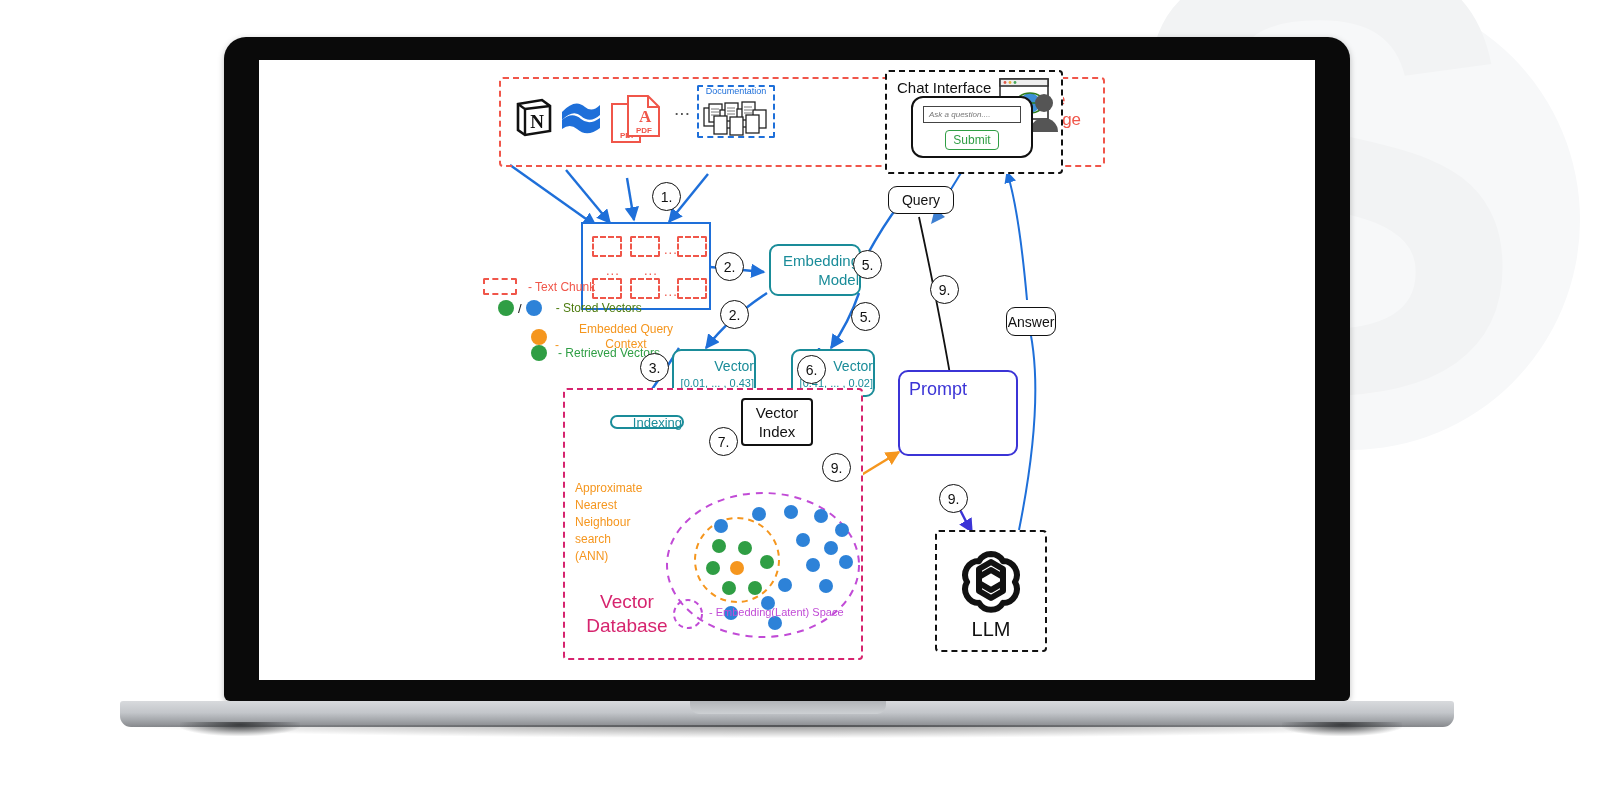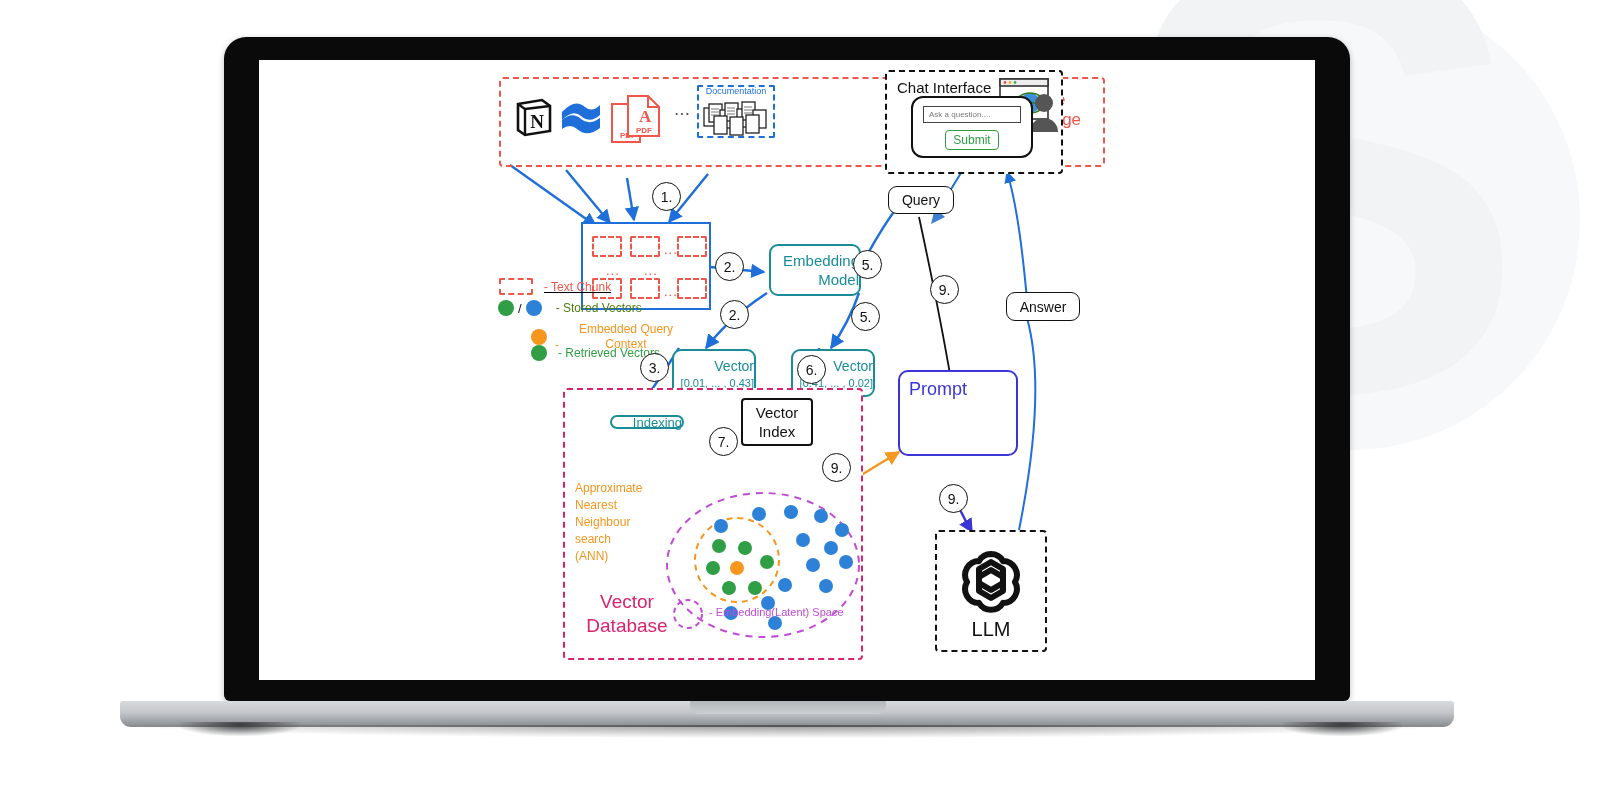--- a/index.html
+++ b/index.html
@@ -239,41 +239,41 @@
       <div class="node teal-box" style="left:413px;top:289px;width:84px;height:48px;">
         <span style="font-size:14px;">Vector</span>
         <span style="font-size:11px;margin-top:3px;">[0.01, ... , 0.43]</span>
       </div>
       <div class="node teal-box" style="left:532px;top:289px;width:84px;height:48px;">
         <span style="font-size:14px;">Vector</span>
         <span style="font-size:11px;margin-top:3px;">[0.41, ... , 0.02]</span>
       </div>
 
       <div class="node pill" style="left:629px;top:126px;width:66px;height:28px;">Query</div>
-      <div class="node pill" style="left:747px;top:232px;width:74px;height:29px;">Answer</div>
+      <div class="node pill" style="left:747px;top:247px;width:50px;height:29px;">Answer</div>
 
       <div class="node dashed-black" style="left:626px;top:10px;width:178px;height:104px;"></div>
       <div class="node" style="left:638px;top:19px;font-size:15px;color:#111;">Chat Interface</div>
       <svg class="node" style="left:740px;top:18px;width:52px;height:44px;" viewBox="0 0 52 44">
         <rect x="1" y="1" width="48" height="40" fill="#fff" stroke="#333" stroke-width="1.6"></rect>
         <rect x="1" y="1" width="48" height="7" fill="#eee" stroke="#333" stroke-width="1.6"></rect>
         <circle cx="6" cy="4.5" r="1.4" fill="#e05b4b"></circle>
           <circle cx="11" cy="4.5" r="1.4" fill="#e8b13a"></circle>
         <circle cx="16" cy="4.5" r="1.4" fill="#4aa85a"></circle>
         <circle cx="31" cy="25" r="10" fill="#3b8fd6"></circle>
         <path d="M21,25 h20 M31,15 a14,10 0 0,1 0,20 a14,10 0 0,1 0,-20" fill="none" stroke="#2f7d1f" stroke-width="1.4"></path>
         <path d="M24,18 q6,4 2,9 q5,1 6,7" fill="#3f9e3a" opacity=".85"></path>
       </svg>
       <svg class="node" style="left:770px;top:32px;width:30px;height:40px;" viewBox="0 0 30 40">
         <circle cx="15" cy="11" r="9" fill="#555"></circle>
         <path d="M1,40 a14,14 0 0,1 28,0 z" fill="#555"></path>
       </svg>
       <div class="node" style="left:652px;top:36px;width:122px;height:62px;border:2.4px solid #111;border-radius:12px;background:#fff;"></div>
       <div class="node" style="left:664px;top:46px;width:98px;height:17px;border:1.6px solid #444;background:#fff;
-                  font-size:8px;color:#777;display:flex;align-items:center;padding-left:5px;box-sizing:border-box;">Ask a question....</div>
+                  font-size:8px;color:#777;display:flex;align-items:center;padding-left:5px;box-sizing:border-box;font-style:italic;">Ask a question....</div>
       <div class="node" style="left:686px;top:70px;width:54px;height:20px;border:1.6px solid #2f9e44;border-radius:4px;
                   color:#2f9e44;font-size:12px;display:flex;align-items:center;justify-content:center;background:#fff;">Submit</div>
 
       <div class="node vdb-frame" style="left:304px;top:328px;width:300px;height:272px;"></div>
       <div class="node teal-box" style="left:351px;top:355px;width:74px;height:14px;font-size:13px;">Indexing</div>
       <div class="node black-box" style="left:482px;top:338px;width:72px;height:48px;font-size:15px;line-height:19px;">
         <span>Vector</span>
         <span>Index</span>
       </div>
       <div class="node" style="left:316px;top:420px;width:96px;color:#f5961e;font-size:12px;line-height:17px;text-align:left;">
@@ -344,21 +344,21 @@
       <div class="step" style="left:461px;top:240px;">2.</div>
       <div class="step" style="left:594px;top:190px;">5.</div>
       <div class="step" style="left:592px;top:242px;">5.</div>
       <div class="step" style="left:381px;top:293px;">3.</div>
       <div class="step" style="left:538px;top:295px;">6.</div>
       <div class="step" style="left:450px;top:367px;">7.</div>
       <div class="step" style="left:563px;top:393px;">9.</div>
       <div class="step" style="left:671px;top:215px;">9.</div>
       <div class="step" style="left:680px;top:424px;">9.</div>
 
-      <div class="legend-row" style="left:240px;top:218px;text-decoration:underline;">
+      <div class="legend-row" style="left:224px;top:218px;">
         <span style="width:34px;height:17px;border:2px dashed #f0564a;border-radius:2px;box-sizing:border-box;"></span>
         <span style="margin-left:11px;color:#f0564a;font-size:12px;">- Text Chunk</span>
       </div>
 
       <div class="legend-row" style="left:239px;top:240px;">
         <span class="lg-dot" style="background:#2f9e44;"></span>
         <span style="margin:0 4px;color:#111;font-size:13px;">/</span>
         <span class="lg-dot" style="background:#2d82d8;"></span>
         <span style="margin-left:14px;color:#4d7c0f;font-size:12px;">- Stored Vectors</span>
       </div>

